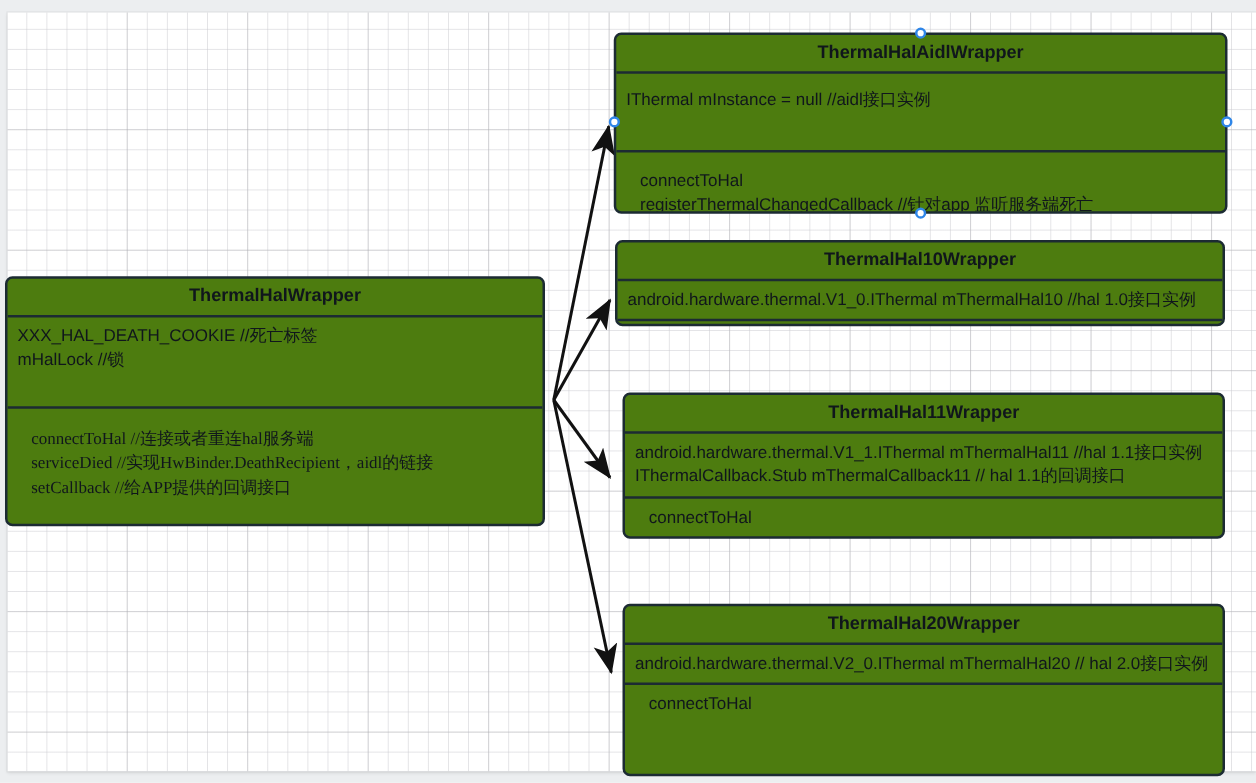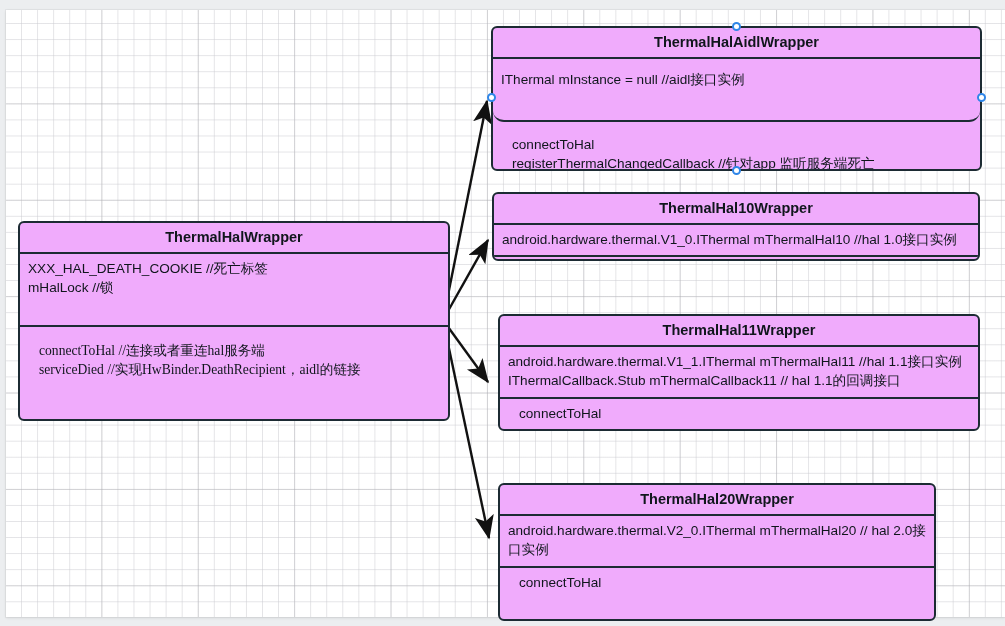--- a/index.html
+++ b/index.html
@@ -46,21 +46,21 @@
     position: absolute;
     left: 0; top: 0;
     width: 1005px;
     height: 626px;
     pointer-events: none;
   }
   
   .umlbox {
     position: absolute;
     box-sizing: border-box;
-    background: #f0abfc;
+    background: #4d7c0f;
     border: 2px solid #1c2b33;
     border-radius: 6px;
     overflow: hidden;
   }
   .uml-title {
     text-align: center;
     font-weight: bold;
     font-size: 14.5px;
     color: #10161c;
     padding: 5px 6px 6px 6px;
@@ -104,35 +104,36 @@
       </marker>
     </defs>
     <g stroke="#111111" stroke-width="2.4" fill="none" marker-end="url(#ah)">
       <line x1="443" y1="320" x2="487" y2="101"></line>
       <line x1="443" y1="320" x2="488" y2="240"></line>
       <line x1="443" y1="320" x2="488" y2="382"></line>
       <line x1="443" y1="320" x2="489" y2="538"></line>
     </g>
   </svg>
 
-  <div class="umlbox" style="left:18px; top:221px; width:432px; height:200px;">
+  <div class="umlbox" style="left:4px; top:221px; width:432px; height:200px;">
     <div class="uml-title">ThermalHalWrapper</div>
     <div class="uml-sec" style="height:60px;">
       <span class="ln">XXX_HAL_DEATH_COOKIE //死亡标签</span>
       <span class="ln">mHalLock  //锁</span>
     </div>
     <div class="uml-sec tall-pad">
       <span class="ln">connectToHal //连接或者重连hal服务端</span>
       <span class="ln">serviceDied //实现HwBinder.DeathRecipient，aidl的链接</span>
+      <span class="ln">setCallback //给APP提供的回调接口</span>
     </div>
   </div>
 
   <div class="umlbox" style="left:491px; top:26px; width:491px; height:145px;">
     <div class="uml-title">ThermalHalAidlWrapper</div>
-    <div class="uml-sec" style="height:44px; padding-top:11px;border-radius:11px;">
+    <div class="uml-sec" style="height:44px; padding-top:11px;">
       <span class="ln">IThermal mInstance = null //aidl接口实例</span>
     </div>
     <div class="uml-sec" style="padding-top:13px;">
       <span class="ln">connectToHal</span>
       <span class="ln">registerThermalChangedCallback //针对app 监听服务端死亡</span>
     </div>
   </div>
   <div class="handle" style="left:732px; top:22px;"></div>
   <div class="handle" style="left:487px; top:93px;"></div>
   <div class="handle" style="left:977px; top:93px;"></div>
@@ -152,21 +153,21 @@
     <div class="uml-title">ThermalHal11Wrapper</div>
     <div class="uml-sec">
       <span class="ln">android.hardware.thermal.V1_1.IThermal mThermalHal11 //hal 1.1接口实例</span>
       <span class="ln">IThermalCallback.Stub mThermalCallback11 // hal 1.1的回调接口</span>
     </div>
     <div class="uml-sec">
       <span class="ln">connectToHal</span>
     </div>
   </div>
 
-  <div class="umlbox" style="left:498px; top:483px; width:438px; height:138px;">
+  <div class="umlbox" style="left:498px; top:483px; width:482px; height:138px;">
     <div class="uml-title">ThermalHal20Wrapper</div>
     <div class="uml-sec">
       <span class="ln">android.hardware.thermal.V2_0.IThermal mThermalHal20 // hal 2.0接口实例</span>
     </div>
     <div class="uml-sec">
       <span class="ln">connectToHal</span>
     </div>
   </div>
 
 </div>

